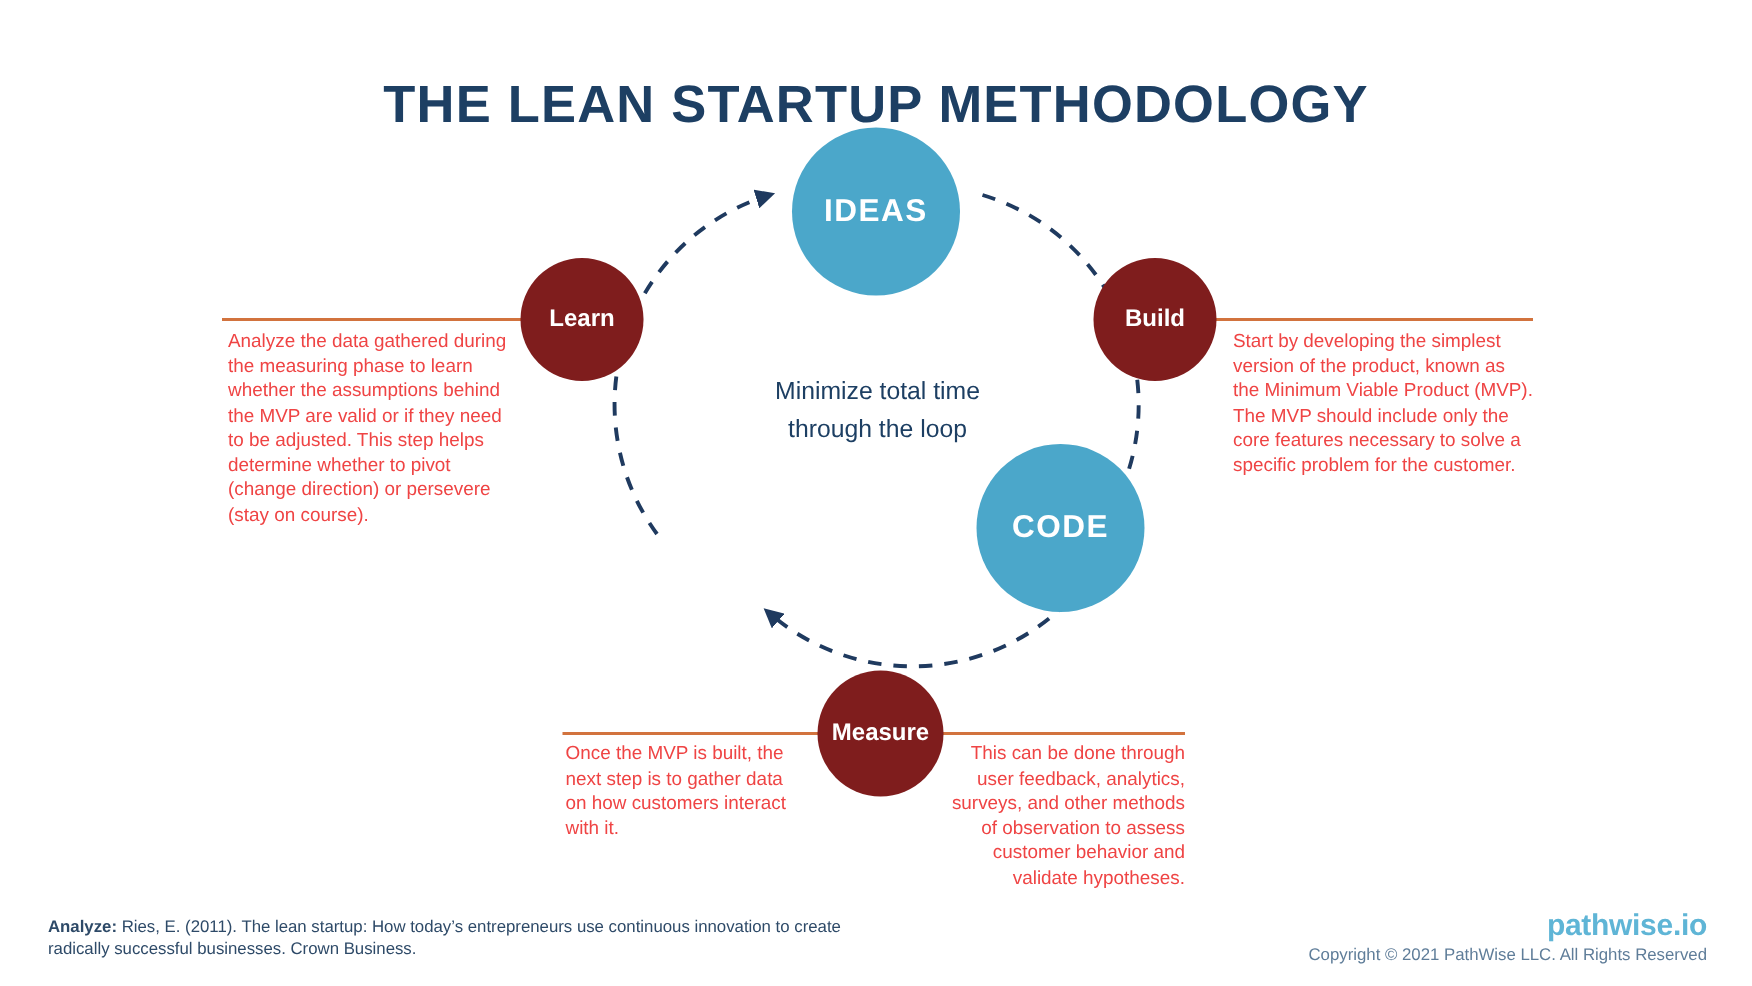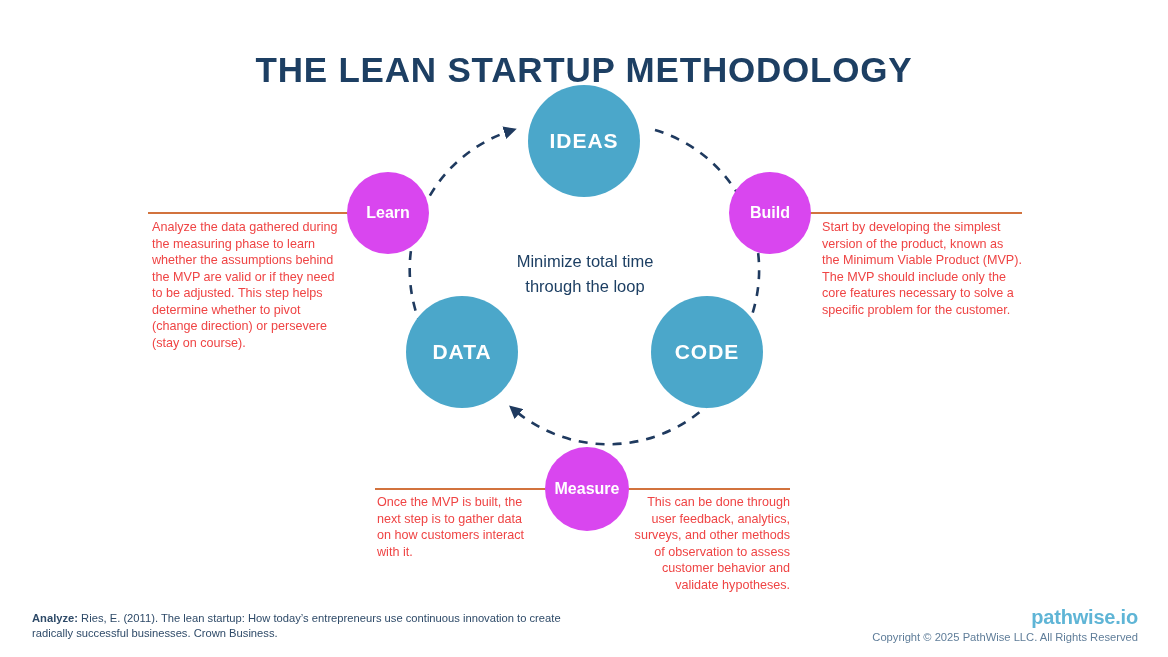--- a/index.html
+++ b/index.html
@@ -48,21 +48,21 @@
     border-radius: 50%;
     display: flex;
     align-items: center;
     justify-content: center;
     color: #ffffff;
     font-weight: bold;
     box-sizing: border-box;
     text-align: center;
   }
   .node-blue { background: #4ba7ca; }
-  .node-orange { background: #d946ef; }
+  .node-orange { background: #7f1d1d; }
 
   #node-ideas {
     left: 528px; top: 85px;
     width: 112px; height: 112px;
     font-size: 21px;
     letter-spacing: 1px;
   }
   #node-data {
     left: 406px; top: 296px;
     width: 112px; height: 112px;
@@ -195,36 +195,33 @@
   </svg>
 
   <div id="center-caption">Minimize total time through the loop</div>
 
   <div class="node node-blue" id="node-ideas">
     <span>IDEAS</span>
   </div>
   <div class="node node-blue" id="node-code">
     <span>CODE</span>
   </div>
-  <div class="node node-blue" id="node-data">
-    <span>DATA</span>
-  </div>
   <div class="node node-orange" id="node-build">
     <span>Build</span>
   </div>
   <div class="node node-orange" id="node-measure">
     <span>Measure</span>
   </div>
   <div class="node node-orange" id="node-learn">
     <span>Learn</span>
   </div>
 
   <div class="desc" id="desc-learn">Analyze the data gathered during the measuring phase to learn whether the assumptions behind the MVP are valid or if they need to be adjusted. This step helps determine whether to pivot (change direction) or persevere (stay on course).</div>
   <div class="desc" id="desc-build">Start by developing the simplest version of the product, known as the Minimum Viable Product (MVP). The MVP should include only the core features necessary to solve a specific problem for the customer.</div>
   <div class="desc" id="desc-measure">Once the MVP is built, the next step is to gather data on how customers interact with it.</div>
   <div class="desc" id="desc-measure2">This can be done through user feedback, analytics, surveys, and other methods of observation to assess customer behavior and validate hypotheses.</div>
 
   <div id="footer-source"><b>Analyze:</b><span> Ries, E. (2011). The lean startup: How today’s entrepreneurs use continuous innovation to create radically successful businesses. Crown Business.</span></div>
 
   <div id="footer-logo">pathwise.io</div>
-  <div id="footer-copyright">Copyright © 2025 PathWise LLC. All Rights Reserved</div>
+  <div id="footer-copyright">Copyright © 2021 PathWise LLC. All Rights Reserved</div>
 
 </div>
 
 </body></html>

